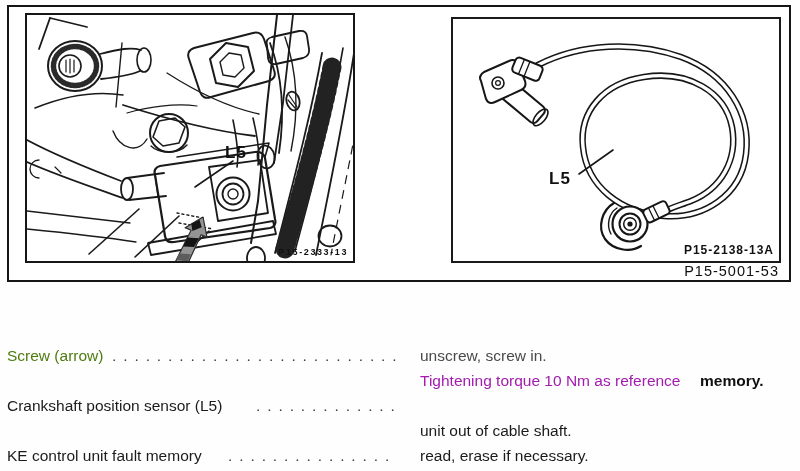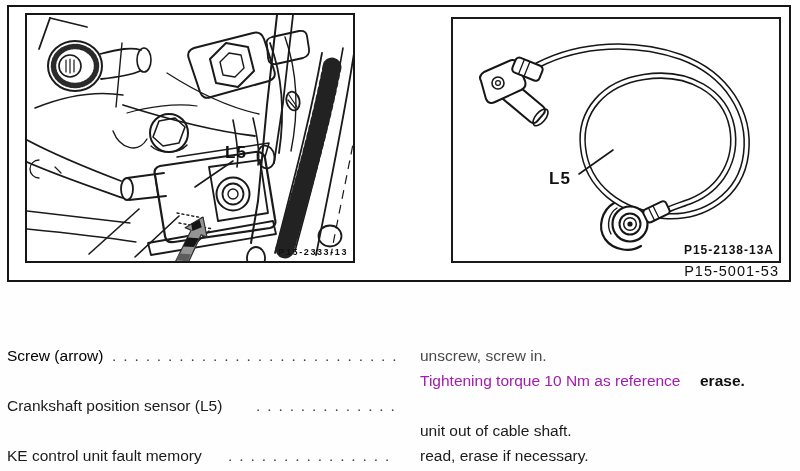--- a/index.html
+++ b/index.html
@@ -29,21 +29,21 @@
   .figure-number{
     position:absolute;right:10px;bottom:1px;font-weight:normal;font-size:14.5px;
     letter-spacing:1px;color:#0f0f0f;white-space:nowrap;
   }
   
   .proc-row{position:absolute;left:0;width:800px;height:19px;font-size:15.5px;line-height:19px;white-space:nowrap;}
   .r1{top:346px;} .r2{top:371px;} .r3{top:396px;} .r4{top:421px;} .r5{top:446px;padding-left:8px;}
   .proc-label{position:absolute;left:7px;top:0;}
   .proc-dots{letter-spacing:.5px;word-spacing:1.6px;color:#3d3d3d;}
   .proc-action{position:absolute;left:420px;top:0;}
-  .dim{color:#000000;} .dim2{color:#4a4a4a;} .faded{color:#a21caf;} .dark{color:#1b1b1b;}
+  .dim{color:#4d7c0f;} .dim2{color:#4a4a4a;} .faded{color:#a21caf;} .dark{color:#1b1b1b;}
   .note-emph{font-weight:bold;color:#0f0f0f;margin-left:5px;}
   svg *{vector-effect:non-scaling-stroke;}
 </style>
 </head>
 <body>
 
 <div class="page">
 
   <div class="outer-frame">
 
@@ -200,21 +200,21 @@
   <div>
 
     <div class="proc-row r1">
       <span class="proc-label dim">Screw (arrow)</span>
         <span class="proc-label" style="left:112px;"><span class="proc-dots">. . . . . . . . . . . . . . . . . . . . . . . . . .</span></span>
       <span class="proc-action dim2">unscrew, screw in.</span>
     </div>
 
     <div class="proc-row r2">
       <span class="proc-action faded">Tightening torque 10 Nm as reference</span>
-      <span class="proc-action" style="left:700px;"><span class="note-emph" style="margin-left:0;">erase.</span></span>
+      <span class="proc-action" style="left:700px;"><span class="note-emph" style="margin-left:0;">memory.</span></span>
     </div>
 
     <div class="proc-row r3">
       <span class="proc-label dark">Crankshaft position sensor (L5)</span>
         <span class="proc-label" style="left:256px;"><span class="proc-dots">. . . . . . . . . . . . .</span></span>
     </div>
 
     <div class="proc-row r4">
       <span class="proc-action dark">unit out of cable shaft.</span>
     </div>

